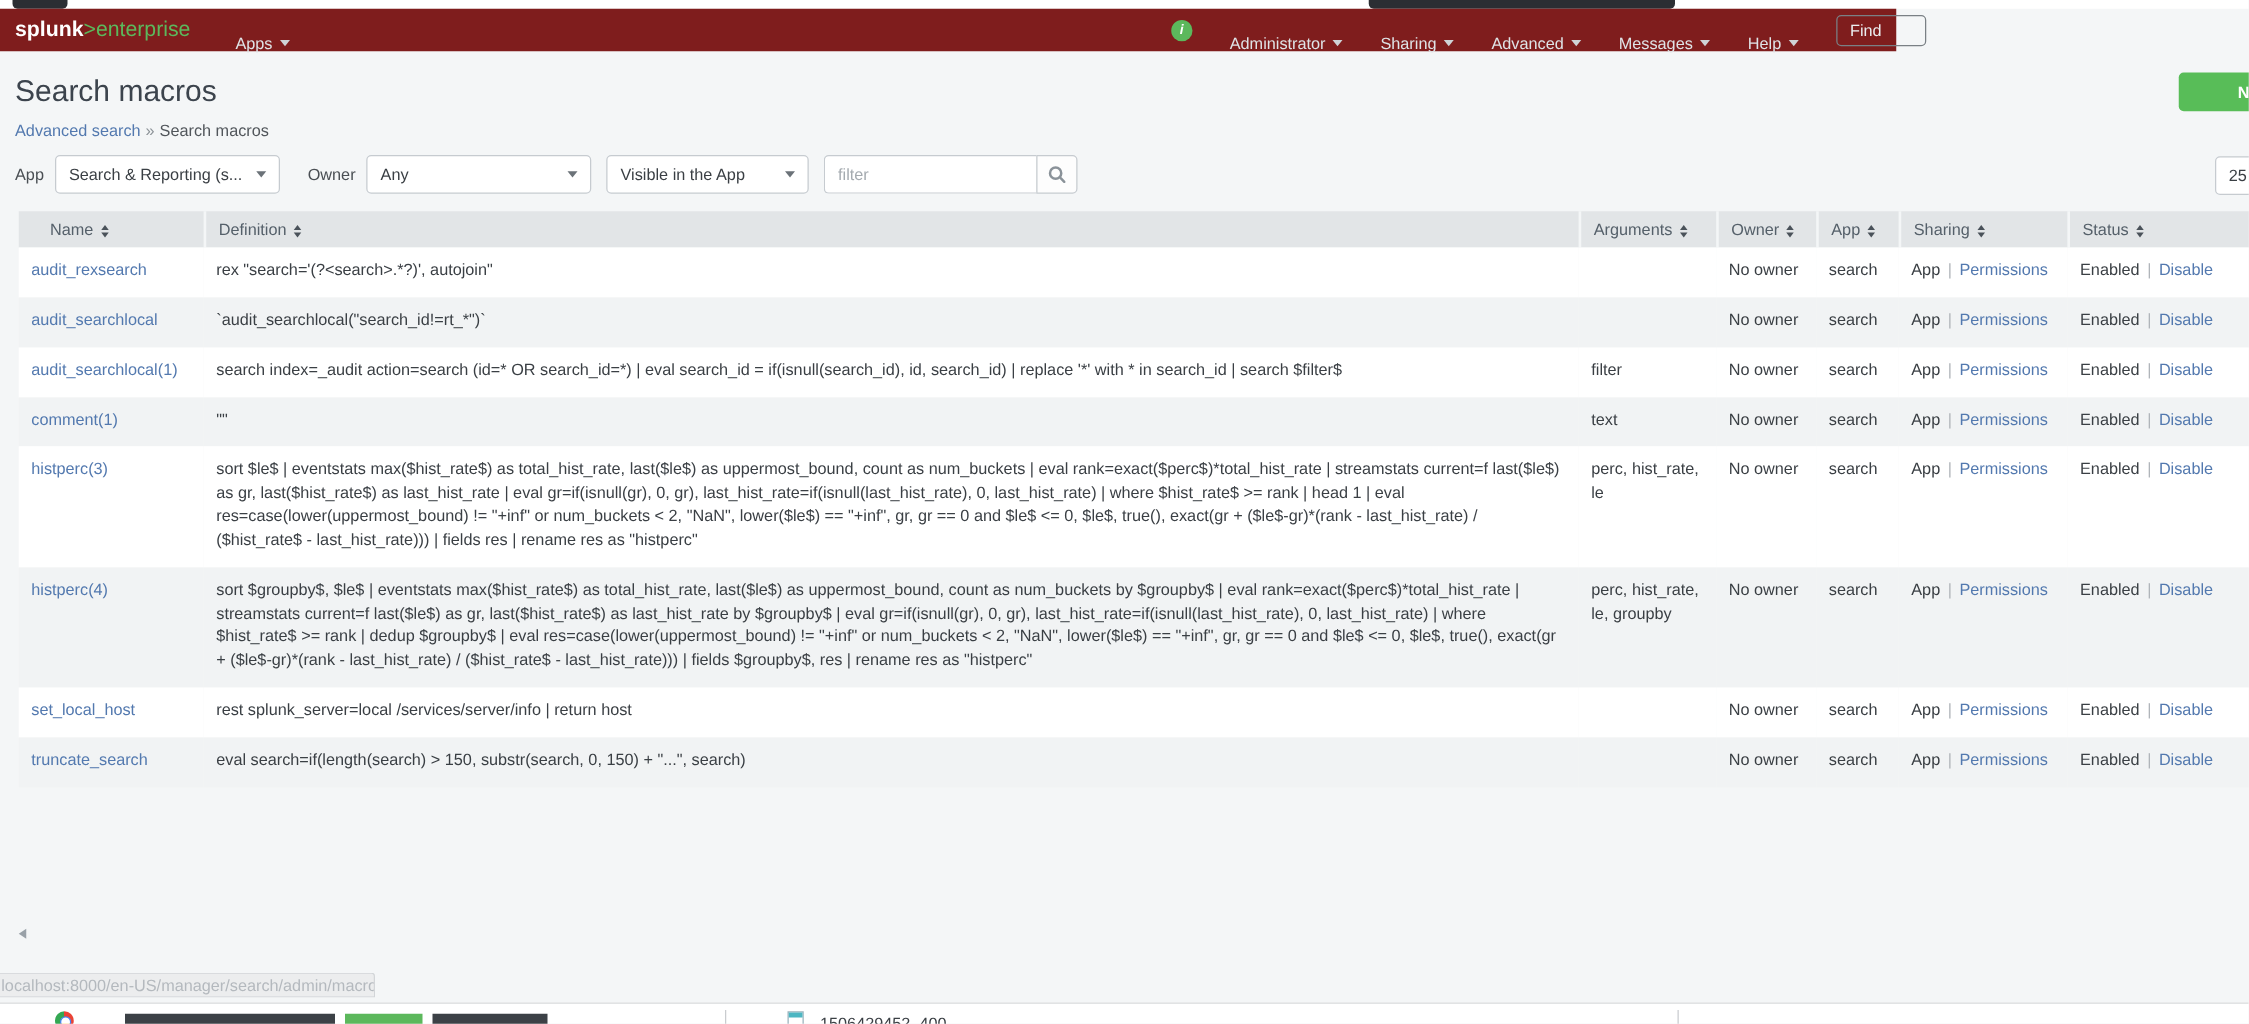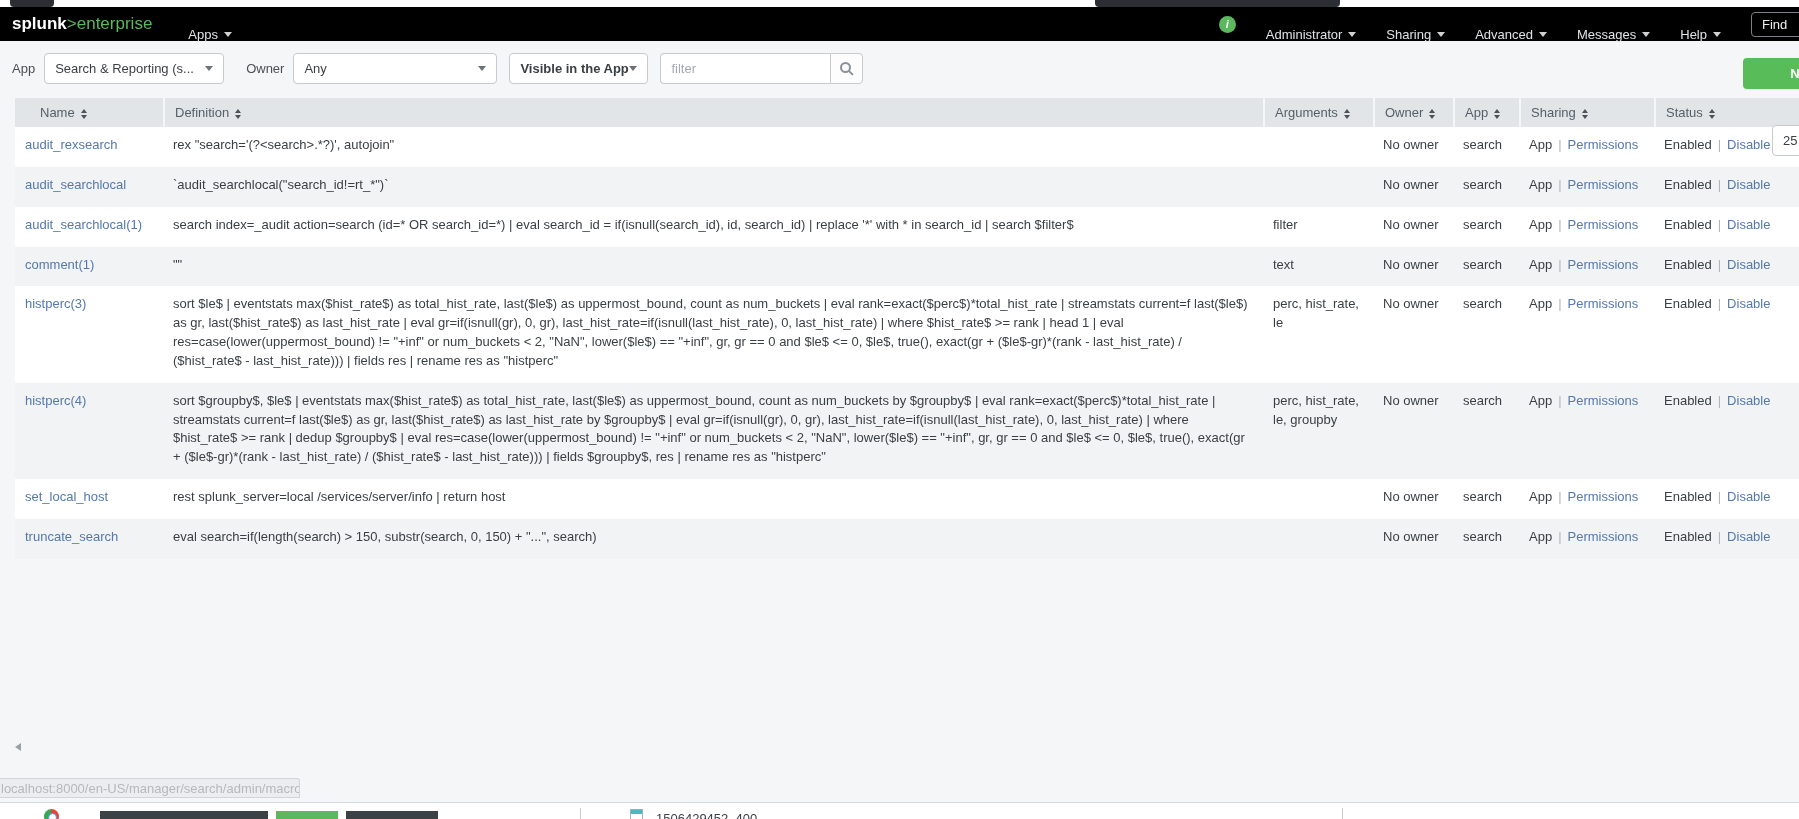--- a/index.html
+++ b/index.html
@@ -9,22 +9,22 @@
     background:#f4f6f7;
     font-family:"Liberation Sans", sans-serif;
     color:#3a3f44;
   }
   
   .tabstrip { position:absolute; top:0; left:0; width:1799px; height:7px; background:#ffffff; }
   .tabstrip .frag1 { position:absolute; left:10px; top:0; width:44px; height:7px; background:#2b2e33; border-radius:0 0 4px 4px; }
   .tabstrip .frag2 { position:absolute; left:1095px; top:0; width:245px; height:7px; background:#2b2e33; border-radius:0 0 4px 4px; }
   
   .navbar {
-    position:absolute; top:7px; left:0; width:1799px; height:34px;
-    background:#000000; display:flex; align-items:center; font-size:13px; color:#dfe3e6;justify-content:center;
+    position:absolute; top:7px; left:0; width:1517px; height:34px;
+    background:#7f1d1d; display:flex; align-items:center; font-size:13px; color:#dfe3e6;justify-content:center;
   }
   .logo { margin-left:12px; font-size:17px; letter-spacing:0; white-space:nowrap; }
   .logo .l-splunk { color:#ffffff; font-weight:bold; }
   .logo .l-gt, .logo .l-ent { color:#5cb85c; font-weight:normal; }
   .nav-item { display:inline-flex; align-items:center; gap:6px; cursor:pointer; white-space:nowrap;margin-top:20px; }
   .nav-apps { margin-left:36px; }
   .nav-right { margin-left:auto; display:flex; align-items:center; gap:30px; }
   .caret { display:inline-block; width:0; height:0; border-left:4px solid transparent; border-right:4px solid transparent; border-top:5px solid #cfd3d6; }
   .caret.dark { border-top-color:#6b7278; }
   .info-badge { width:17px; height:17px; border-radius:50%; background:#5cb85c; color:#fff;
@@ -43,22 +43,22 @@
     display:flex; align-items:center; justify-content:center; cursor:pointer;
     font-family:"Liberation Sans", sans-serif;
   }
   .showing { margin:21px 0 0 12px; font-size:13px; color:#3a3f44; }
   
   .filterbar { margin:12px 0 0 12px; display:flex; align-items:center; font-size:13px; }
   .flabel { color:#4a4f54; margin-right:9px; }
   .dd { height:31px; background:#fff; border:1px solid #c6cbd0; border-radius:4px;
        display:inline-flex; align-items:center; justify-content:space-between; padding:0 10px; cursor:pointer; color:#3a3f44; }
   .dd-app { width:180px; margin-right:22px; }
-  .dd-owner { width:204px; margin-right:12px; }
-  .dd-vis { width:139px; margin-right:12px;font-weight:bold; }
+  .dd-owner { width:180px; margin-right:12px; }
+  .dd-vis { width:162px; margin-right:12px; }
   .filter-input {
     height:31px; width:170px; border:1px solid #c6cbd0; border-right:none; border-radius:4px 0 0 4px;
     padding:0 10px; font-size:13px; font-family:"Liberation Sans", sans-serif; color:#3a3f44; background:#fff; outline:none;
   }
   .filter-input::placeholder { color:#a5abb0; }
   .search-btn { height:31px; width:33px; border:1px solid #c6cbd0; border-radius:0 4px 4px 0; background:#fdfdfd;
     display:inline-flex; align-items:center; justify-content:center; cursor:pointer; position:relative; }
   .mag { width:11px; height:11px; border:2px solid #8a9299; border-radius:50%; position:relative; margin:-3px 0 0 -3px; }
   .mag::after { content:''; position:absolute; width:2px; height:6px; background:#8a9299;
     transform:rotate(-45deg); bottom:-5px; right:-3px; border-radius:1px; }
@@ -142,20 +142,26 @@
       <span>Help</span>
       <span class="caret"></span>
     </div>
     <div class="find-box">Find</div>
   </div>
 </div>
 
 <div class="content">
   <button class="new-btn">New Search Macro</button>
 
+  <div class="page-head">
+    <div class="page-title">Search macros</div>
+    <div class="breadcrumb">
+      <a>Advanced search</a><span class="sep">»</span><span>Search macros</span>
+    </div>
+  </div>
 
 
   <div class="filterbar">
     <span class="flabel">App</span>
     <div class="dd dd-app">
       <span>Search &amp; Reporting (s...</span>
       <span class="caret dark"></span>
     </div>
     <span class="flabel">Owner</span>
     <div class="dd dd-owner">

